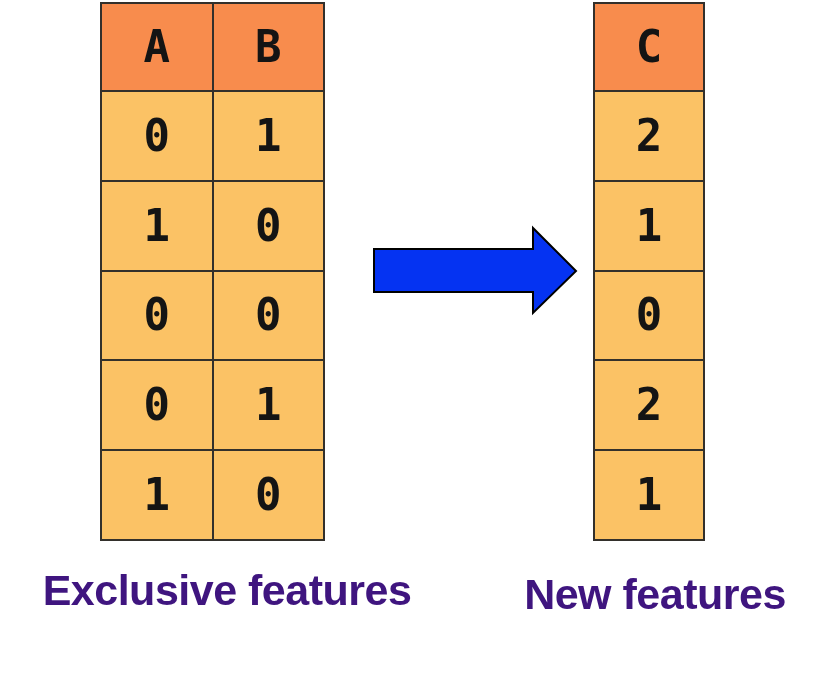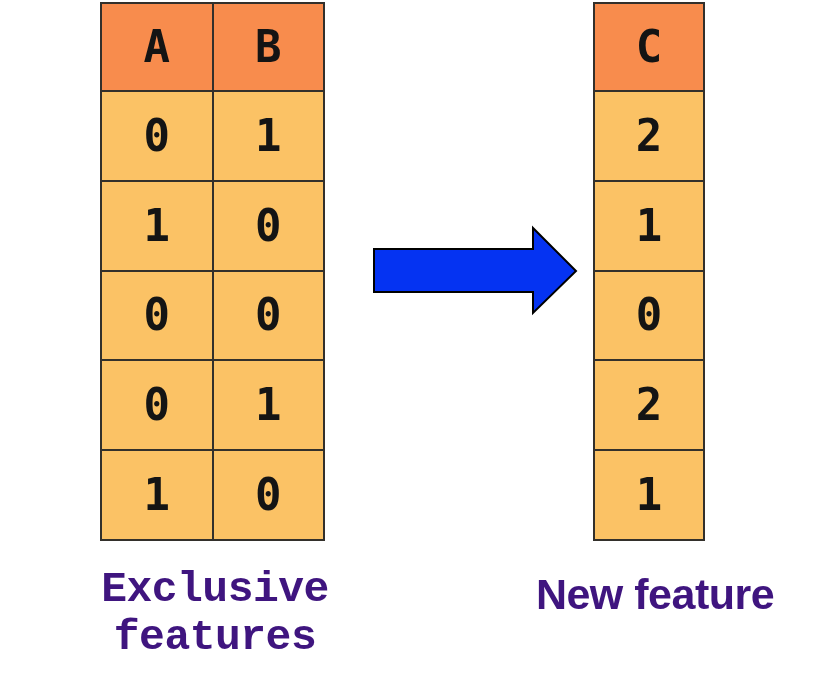--- a/index.html
+++ b/index.html
@@ -20,21 +20,21 @@
     background:#FBC265;color:#141414;
     font-family:"DejaVu Sans Mono", monospace;
     font-weight:700;font-size:44px;line-height:1;
   }
   .cell.hdr{background:#F88C4D;}
   .arrow-wrap{position:absolute;left:370px;top:222px;width:212px;height:98px;}
   .caption{
     position:absolute;color:#3F157F;font-weight:700;font-size:43px;
     text-align:center;letter-spacing:-0.5px;
   }
-  .caption-left{left:0px;top:566px;width:430px;line-height:48px;font-family:Liberation Mono, monospace;}
+  .caption-left{left:12px;top:566px;width:430px;line-height:48px;}
   .caption-right{left:488px;top:562px;width:334px;line-height:64px;}
 </style>
 </head>
 <body>
 
 <div class="tbl tbl-left">
   <div class="cell hdr">A</div>
   <div class="cell hdr">B</div>
 
   <div class="cell">0</div>
@@ -64,14 +64,14 @@
   <div class="cell">2</div>
   <div class="cell">1</div>
   <div class="cell">0</div>
   <div class="cell">2</div>
   <div class="cell">1</div>
 </div>
 
 <div class="caption caption-left">Exclusive features</div>
 
 <div class="caption caption-right">
-  <div>New feature</div>
+  <div>New features</div>
 </div>
 
 </body></html>

